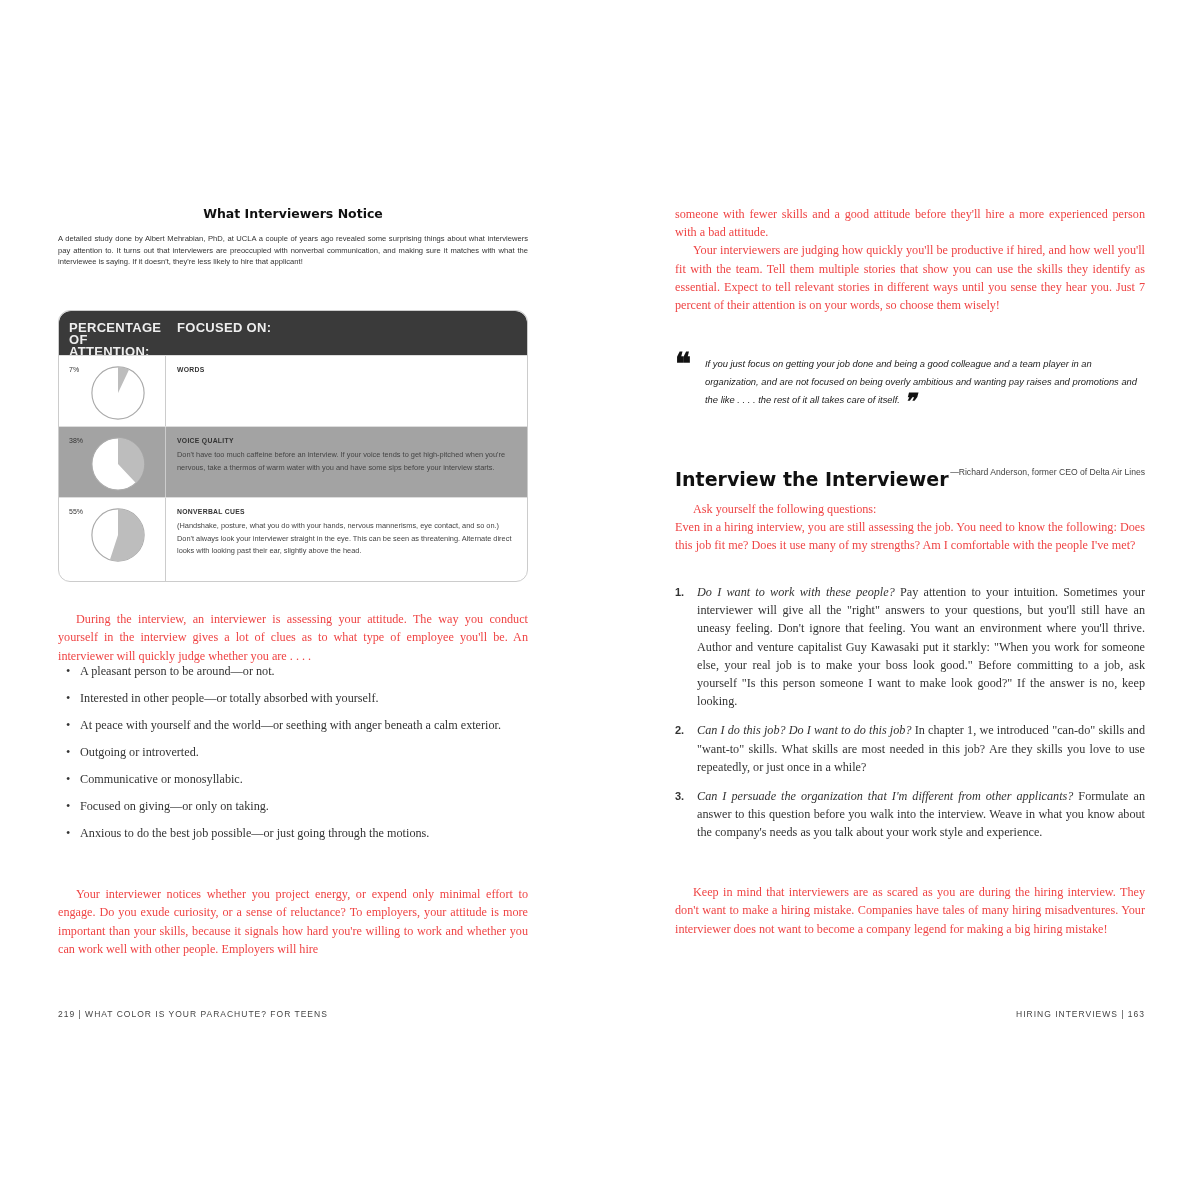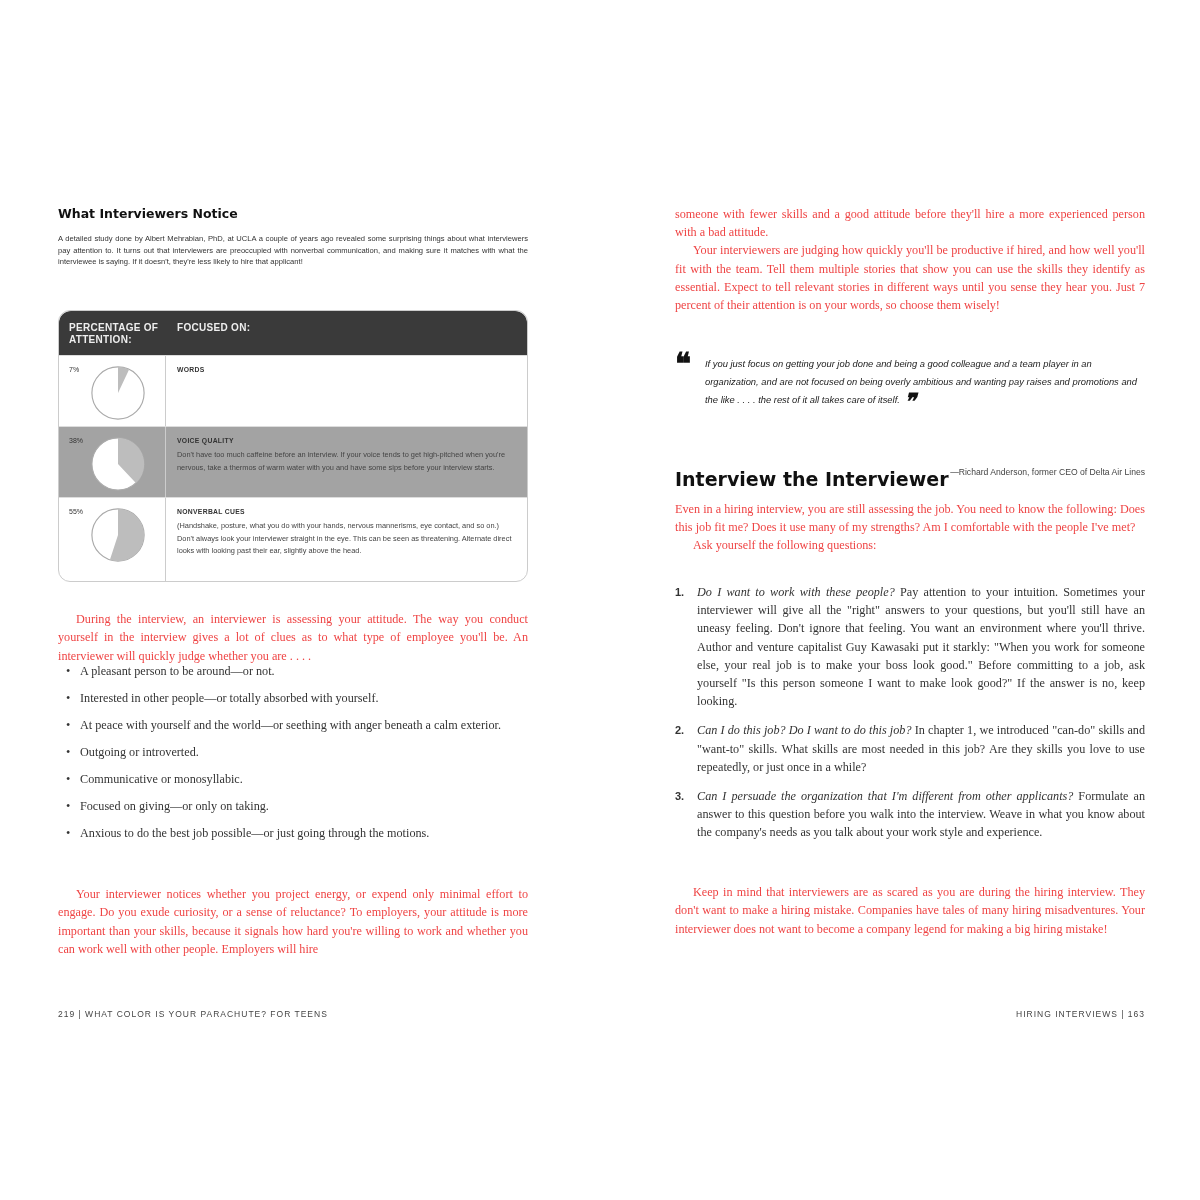--- a/index.html
+++ b/index.html
@@ -1,23 +1,23 @@
 <!DOCTYPE html>
 <html><head>
 <meta charset="utf-8">
 <style>
   html, body { margin:0; padding:0; background:#fff; }
   body { width:1200px; height:1200px; position:relative; overflow:hidden; color:#222; font-family:"Liberation Serif", serif; }
   .page { position:absolute; top:0; }
   .left { left:58px; width:470px; }
   .right { left:675px; width:470px; }
-  .sidebar-title { position:absolute; top:206px; left:0; width:470px; text-align:left; font-family:"DejaVu Sans", sans-serif; font-weight:bold; font-size:12.5px; color:#111; }
+  .sidebar-title { position:absolute; top:206px; left:0; width:470px; text-align:center; font-family:"DejaVu Sans", sans-serif; font-weight:bold; font-size:12.5px; color:#111; }
   .sidebar-intro { position:absolute; top:233px; left:0; width:470px; font-family:"Liberation Sans", sans-serif; font-size:7.6px; line-height:11.5px; color:#333; text-align:justify; }
   .table { position:absolute; top:310px; left:0; width:468px; height:270px; border:1px solid #ccc; border-radius:12px; overflow:hidden; }
-  .thead { height:44px; background:#3a3a3a; border-radius:12px 12px 0 0; position:relative; font-family:"Liberation Sans", sans-serif; font-weight:bold; font-size:10px; color:#eee; line-height:12px; letter-spacing:0.3px; }
+  .thead { height:44px; background:#3a3a3a; border-radius:12px 12px 0 0; position:relative; font-family:"Liberation Sans", sans-serif; font-weight:bold; font-size:13px; color:#eee; line-height:12px; letter-spacing:0.3px; }
   .th1 { position:absolute; left:10px; top:11px; width:90px; }
   .th2 { position:absolute; left:118px; top:11px; }
   .row { position:relative; height:70px; border-top:1px solid #ddd; }
   .row.shaded { background:#a3a3a3; height:70px; }
   .row.last { height:84px; }
   .row .pct { position:absolute; left:10px; top:10px; font-family:"Liberation Sans", sans-serif; font-size:7px; color:#333; }
   .row .pie { position:absolute; left:30px; top:8px; width:58px; height:58px; }
   .row .divider { position:absolute; left:106px; top:0; bottom:0; border-left:1px solid #ccc; }
   .row .cat { position:absolute; left:118px; top:10px; font-family:"Liberation Sans", sans-serif; font-weight:bold; font-size:6.8px; color:#333; letter-spacing:0.3px; }
   .row .desc { position:absolute; left:118px; top:22px; width:338px; font-family:"Liberation Sans", sans-serif; font-size:7.4px; line-height:12.5px; color:#444; }
@@ -112,22 +112,22 @@
 
   <div class="quote">
     <span class="open">❝</span>
     <div class="text"><span>If you just focus on getting your job done and being a good colleague and a team player in an organization, and are not focused on being overly ambitious and wanting pay raises and promotions and the like . . . . the rest of it all takes care of itself.</span><span class="close">❞</span></div>
     <div class="attr">—Richard Anderson, former CEO of Delta Air Lines</div>
   </div>
 
   <h2 class="heading" style="margin:0;">Interview the Interviewer</h2>
 
   <div class="rpara2">
+    <div class="body-text indent">Ask yourself the following questions:</div>
     <div class="body-text">Even in a hiring interview, you are still assessing the job. You need to know the following: Does this job fit me? Does it use many of my strengths? Am I comfortable with the people I've met?</div>
-    <div class="body-text indent">Ask yourself the following questions:</div>
   </div>
 
   <ol class="questions">
     <li><span class="num">1.</span><em>Do I want to work with these people?</em><span> Pay attention to your intuition. Sometimes your interviewer will give all the "right" answers to your questions, but you'll still have an uneasy feeling. Don't ignore that feeling. You want an environment where you'll thrive. Author and venture capitalist Guy Kawasaki put it starkly: "When you work for someone else, your real job is to make your boss look good." Before committing to a job, ask yourself "Is this person someone I want to make look good?" If the answer is no, keep looking.</span></li>
     <li><span class="num">2.</span><em>Can I do this job? Do I want to do this job?</em><span> In chapter 1, we introduced "can-do" skills and "want-to" skills. What skills are most needed in this job? Are they skills you love to use repeatedly, or just once in a while?</span></li>
     <li><span class="num">3.</span><em>Can I persuade the organization that I'm different from other applicants?</em><span> Formulate an answer to this question before you walk into the interview. Weave in what you know about the company's needs as you talk about your work style and experience.</span></li>
   </ol>
 
   <p class="body-text rpara3 indent">Keep in mind that interviewers are as scared as you are during the hiring interview. They don't want to make a hiring mistake. Companies have tales of many hiring misadventures. Your interviewer does not want to become a company legend for making a big hiring mistake!</p>
 

